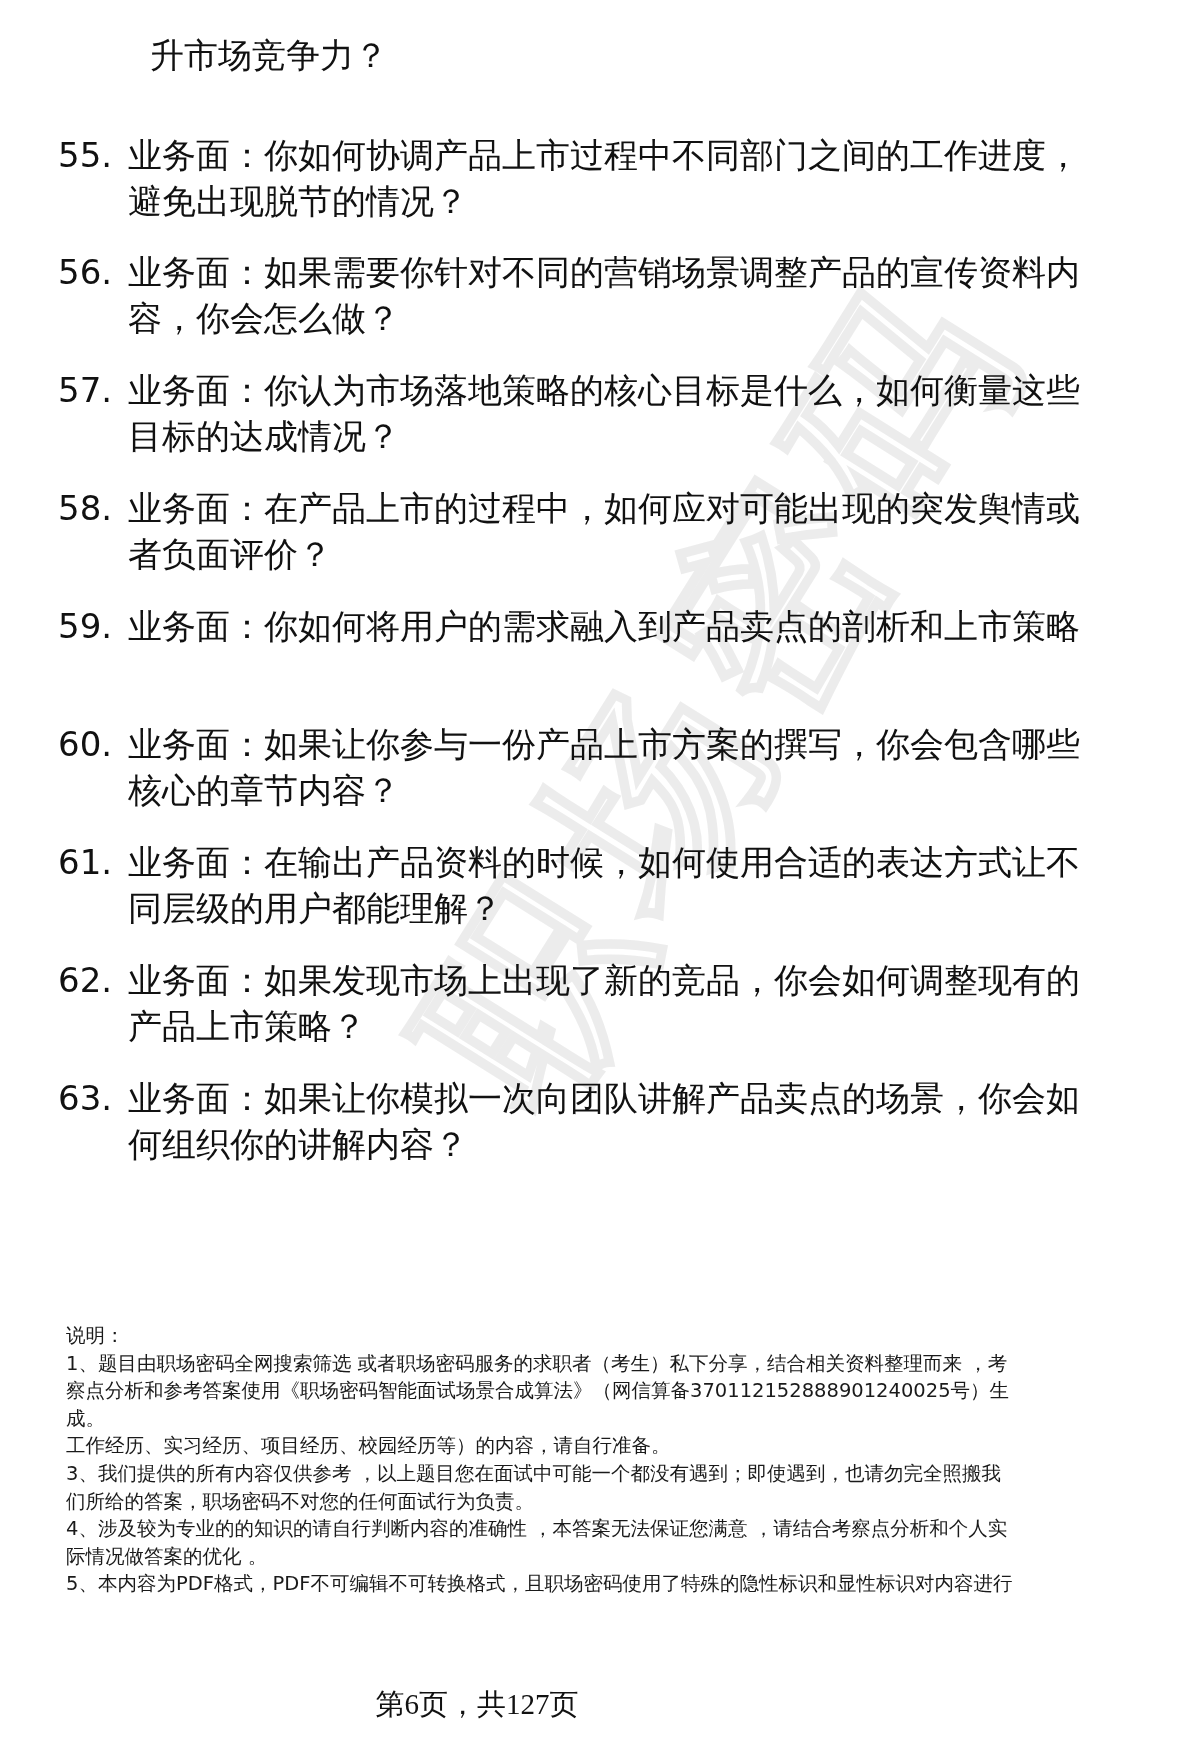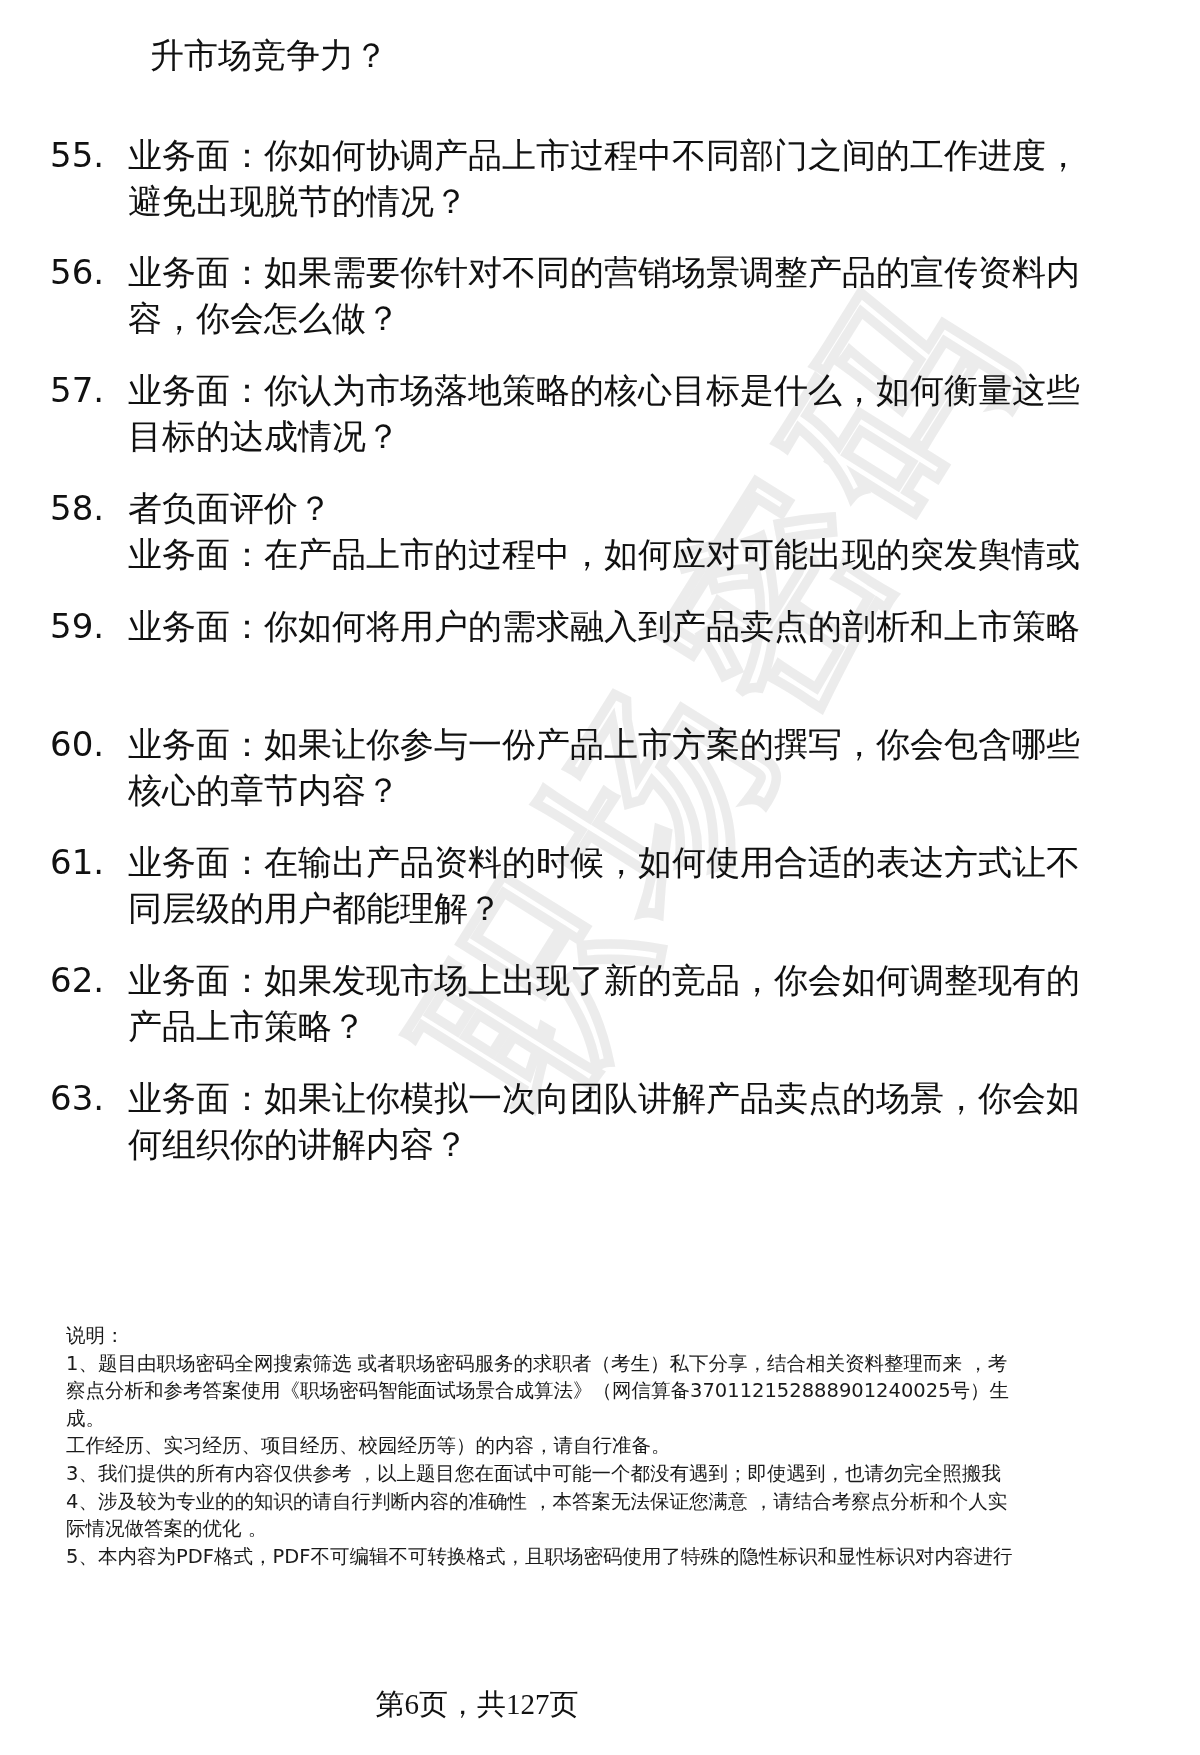--- a/index.html
+++ b/index.html
@@ -47,21 +47,21 @@
       white-space: nowrap;
       margin-left: 22px;
     }
     .question {
       position: absolute;
       left: 0;
       width: 1200px;
     }
     .q-num {
       position: absolute;
-      left: 50px;
+      left: 58px;
       top: 0;
       font-size: 34px;
       line-height: 46px;
     }
     .q-text {
       position: absolute;
       left: 128px;
       top: 0;
       width: 1020px;
       font-size: 34px;
@@ -125,22 +125,22 @@
     <span class="q-num">57.</span>
     <div class="q-text">
       <span class="q-line">业务面：你认为市场落地策略的核心目标是什么，如何衡量这些</span>
       <span class="q-line">目标的达成情况？</span>
     </div>
   </div>
 
   <div class="question" style="top:485px;">
     <span class="q-num">58.</span>
     <div class="q-text">
+      <span class="q-line">业务面：在产品上市的过程中，如何应对可能出现的突发舆情或</span>
       <span class="q-line">者负面评价？</span>
-      <span class="q-line">业务面：在产品上市的过程中，如何应对可能出现的突发舆情或</span>
     </div>
   </div>
 
   <div class="question" style="top:603px;">
     <span class="q-num">59.</span>
     <div class="q-text">
       <span class="q-line">业务面：你如何将用户的需求融入到产品卖点的剖析和上市策略</span>
     </div>
   </div>
 
@@ -176,20 +176,21 @@
     </div>
   </div>
 
   <div class="notes">
     <span class="note-line">说明：</span>
     <span class="note-line">1、题目由职场密码全网搜索筛选 或者职场密码服务的求职者（考生）私下分享，结合相关资料整理而来 ，考</span>
     <span class="note-line">察点分析和参考答案使用《职场密码智能面试场景合成算法》（网信算备370112152888901240025号）生</span>
     <span class="note-line">成。</span>
     <span class="note-line">工作经历、实习经历、项目经历、校园经历等）的内容，请自行准备。</span>
     <span class="note-line">3、我们提供的所有内容仅供参考 ，以上题目您在面试中可能一个都没有遇到；即使遇到，也请勿完全照搬我</span>
+    <span class="note-line">们所给的答案，职场密码不对您的任何面试行为负责。</span>
     <span class="note-line">4、涉及较为专业的的知识的请自行判断内容的准确性 ，本答案无法保证您满意 ，请结合考察点分析和个人实</span>
     <span class="note-line">际情况做答案的优化 。</span>
     <span class="note-line">5、本内容为PDF格式，PDF不可编辑不可转换格式，且职场密码使用了特殊的隐性标识和显性标识对内容进行</span>
   </div>
 
   <div class="footer">第6页，共127页</div>
 
 </div>
 
 </body></html>

